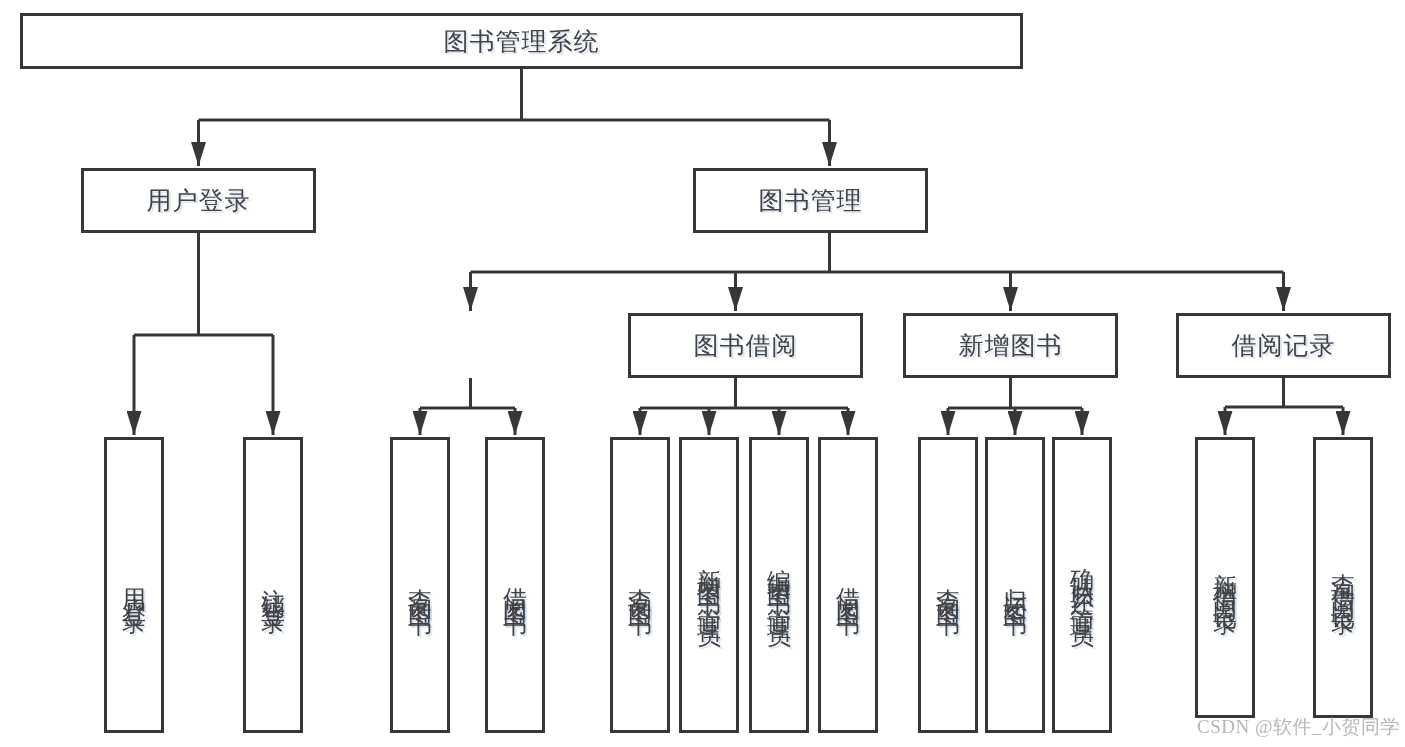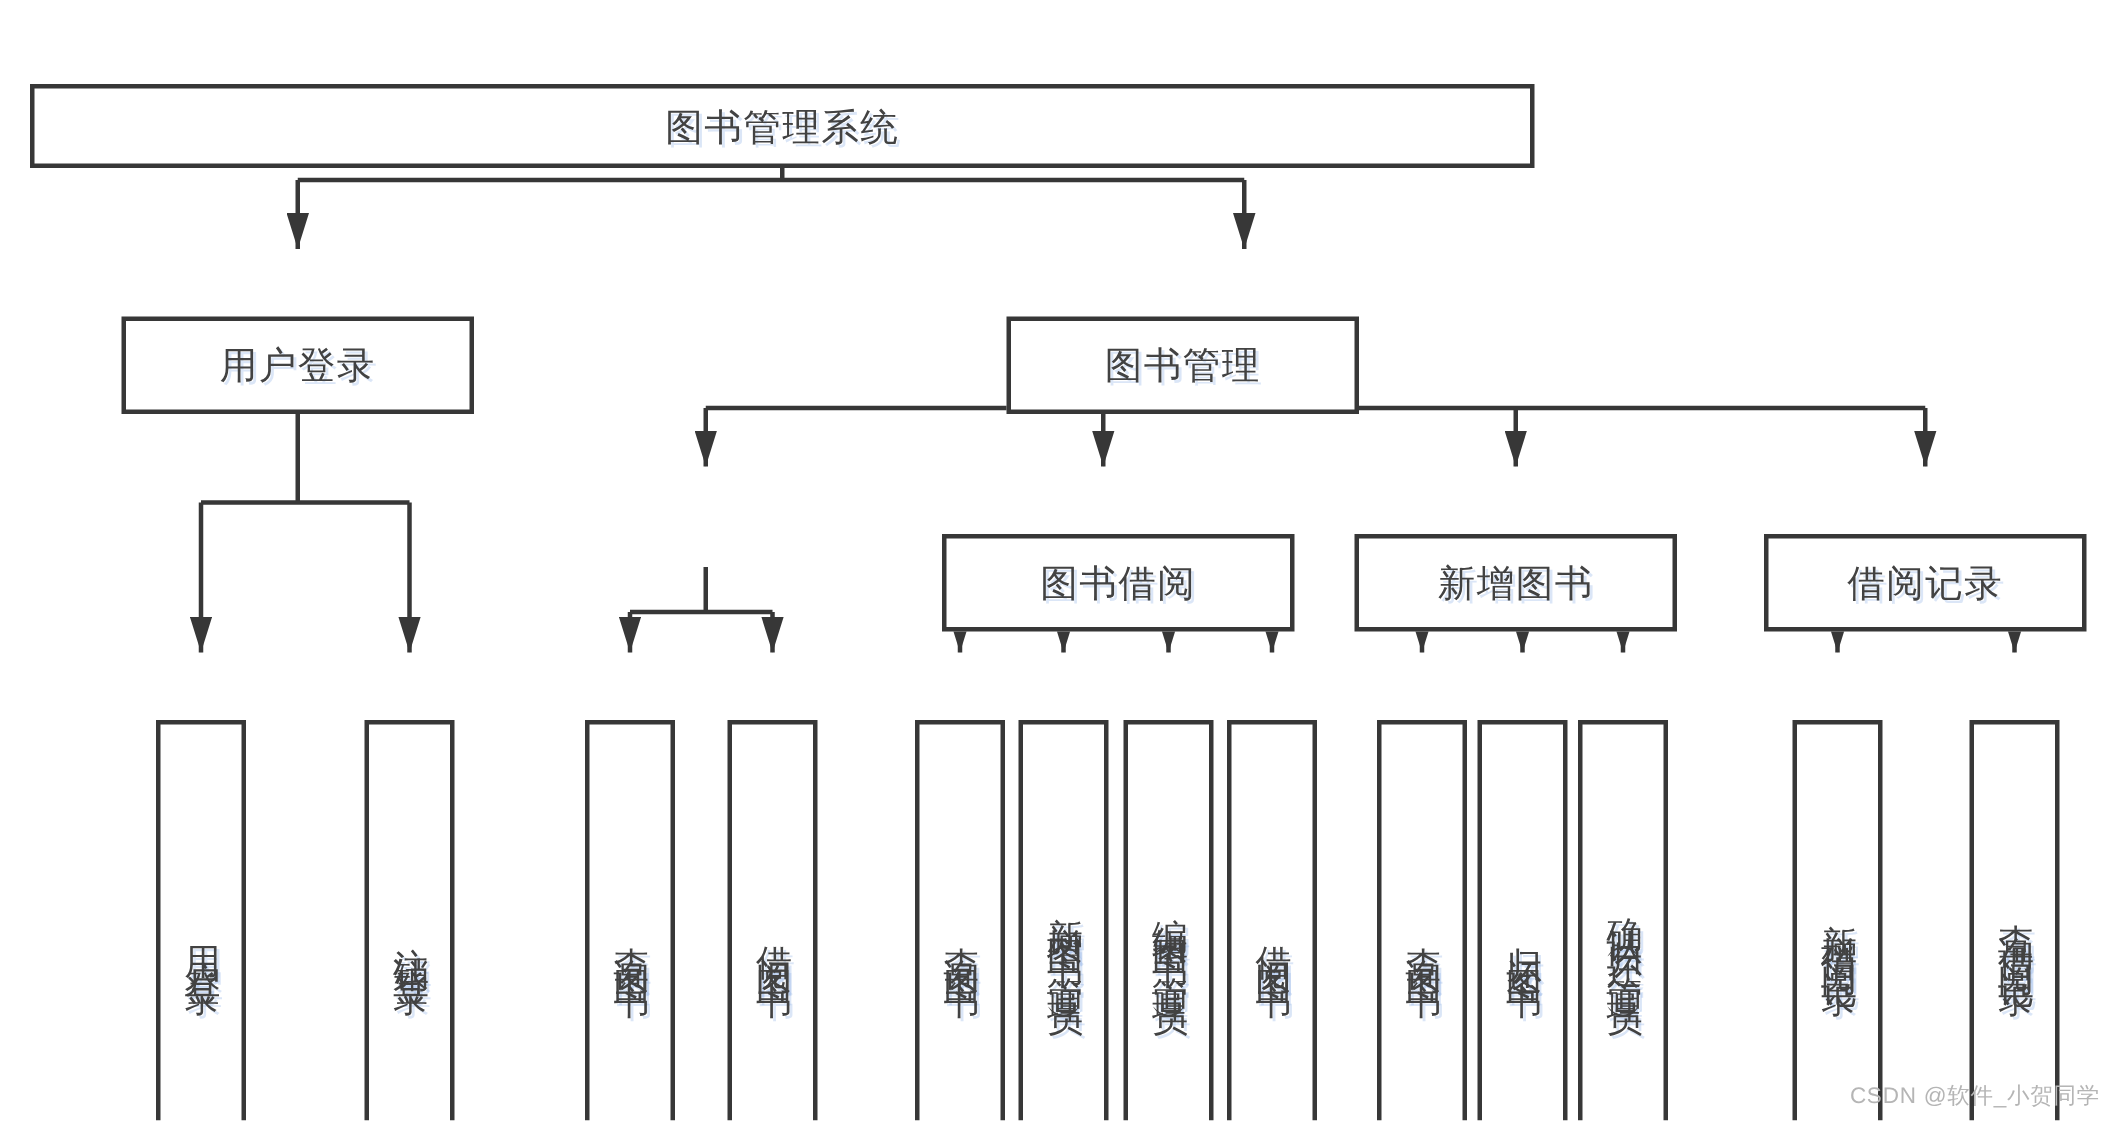--- a/index.html
+++ b/index.html
@@ -11,30 +11,29 @@
     font-family:"Liberation Sans", sans-serif; overflow:hidden;
   }
   .connectors{position:absolute; left:0; top:0; z-index:1;}
   .connectors path{fill:none; stroke:var(--line); stroke-width:3;}
   .node{
     position:absolute; z-index:2; box-sizing:border-box;
     background:var(--background); border:3px solid var(--line);
     display:flex; align-items:center; justify-content:center;
     color:var(--text);
     text-shadow:2px 2px 0 rgba(160,190,235,0.38);
-    margin-top:43px;
   }
   .node.h{font-size:25px; letter-spacing:1px; white-space:nowrap;}
   .node.v{
     font-size:24px; letter-spacing:8px;
     writing-mode:vertical-rl; text-orientation:mixed; line-height:1;
   }
   .watermark{
     position:absolute; right:5px; bottom:7px; z-index:3;
-    font-size:15px; color:var(--watermark); letter-spacing:0.5px; white-space:nowrap;
+    font-size:19px; color:var(--watermark); letter-spacing:0.5px; white-space:nowrap;font-family:Liberation Serif, serif;
   }
 </style>
 </head>
 <body>
 
 <div class="stage">
 
   <svg class="connectors" width="1405" height="747" viewBox="0 0 1405 747">
     <defs>
       <marker id="arrow" viewBox="0 0 16 10" refX="16" refY="5" markerWidth="8" markerHeight="5" orient="auto">
@@ -68,21 +67,21 @@
     <path d="M948 408 V435" marker-end="url(#arrow)"></path>
     <path d="M1015 408 V435" marker-end="url(#arrow)"></path>
     <path d="M1082 408 V435" marker-end="url(#arrow)"></path>
     <path d="M1225 407 V435" marker-end="url(#arrow)"></path>
     <path d="M1343 407 V435" marker-end="url(#arrow)"></path>
   </svg>
 
   <div class="node h" style="left:20px;top:13px;width:1003px;height:56px">图书管理系统</div>
 
   <div class="node h" style="left:81px;top:168px;width:235px;height:65px">用户登录</div>
-  <div class="node h" style="left:671px;top:168px;width:235px;height:65px">图书管理</div>
+  <div class="node h" style="left:693px;top:168px;width:235px;height:65px">图书管理</div>
 
   <div class="node h" style="left:628px;top:313px;width:235px;height:65px">图书借阅</div>
   <div class="node h" style="left:903px;top:313px;width:215px;height:65px">新增图书</div>
   <div class="node h" style="left:1176px;top:313px;width:215px;height:65px">借阅记录</div>
 
   <div class="node v" style="left:104px;top:437px;width:60px;height:296px">用户登录</div>
   <div class="node v" style="left:243px;top:437px;width:60px;height:296px">注销登录</div>
 
   <div class="node v" style="left:390px;top:437px;width:60px;height:296px">查询图书</div>
   <div class="node v" style="left:485px;top:437px;width:60px;height:296px">借阅图书</div>

